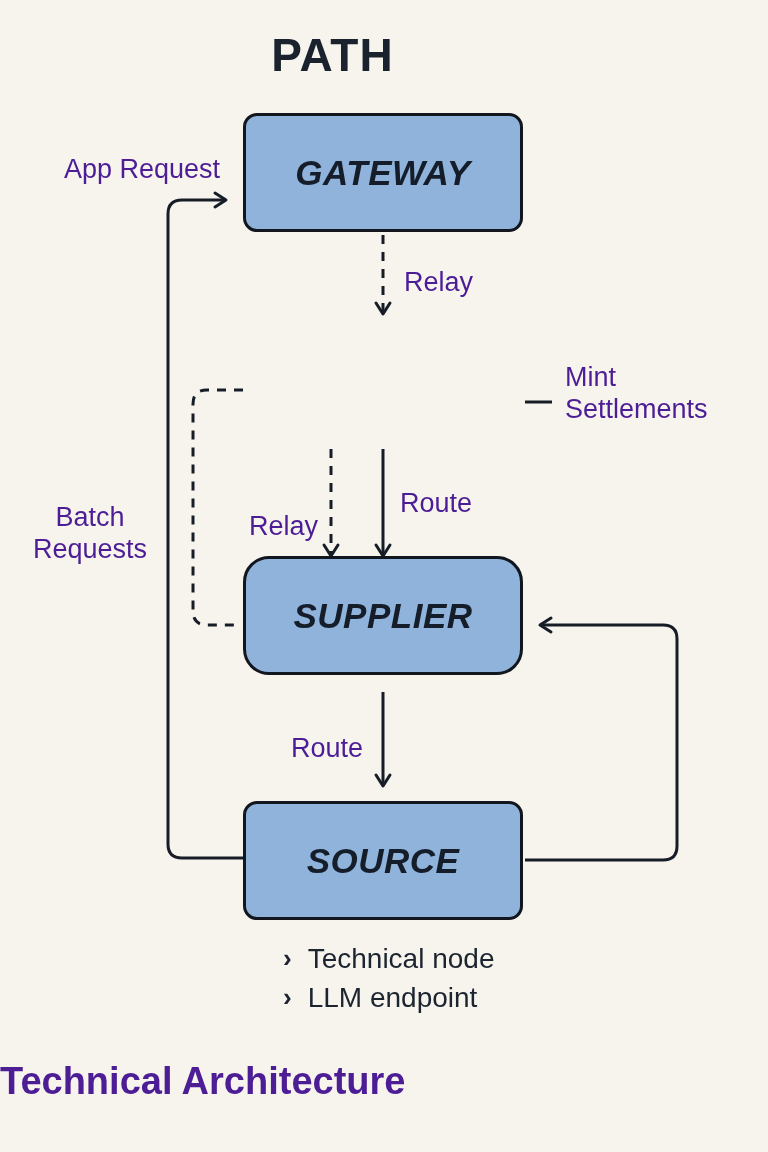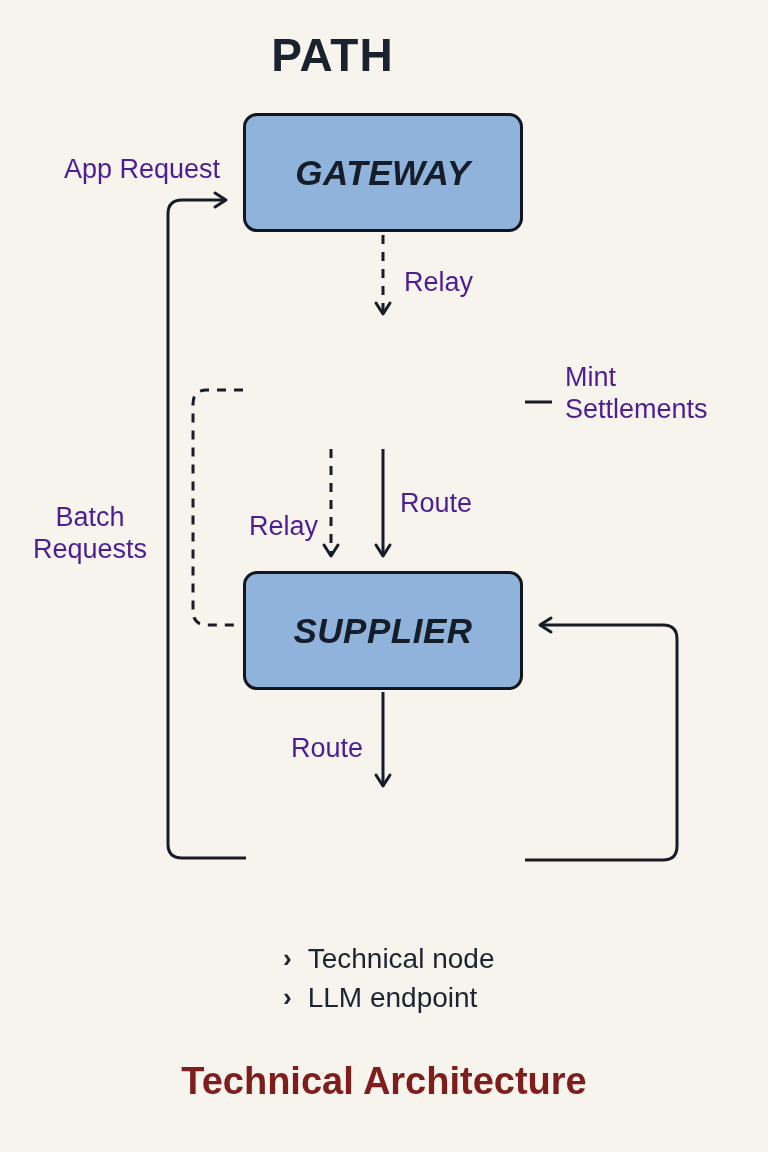--- a/index.html
+++ b/index.html
@@ -14,36 +14,36 @@
   .canvas{position:absolute;left:0;top:0;width:768px;height:1152px;}
   svg.wires{position:absolute;left:0;top:0;width:768px;height:1152px;}
 
   .diagram-title{
     position:absolute;left:0;top:28px;width:665px;
     text-align:center;font-size:46px;font-weight:bold;
     letter-spacing:1px;color:#1a222e;
   }
   .footer-title{
     position:absolute;left:0;top:1060px;width:768px;
-    text-align:center;font-size:38px;font-weight:bold;color:#7f1d1d;
+    font-size:38px;font-weight:bold;color:#4c1d95;
   }
   .node{
     position:absolute;left:243px;width:280px;height:119px;
     background:#8fb3da;
     border:3.5px solid #11161f;
     border-radius:14px;
     box-sizing:border-box;
     display:flex;align-items:center;justify-content:center;
     font-size:35px;font-weight:bold;color:#141d29;
     letter-spacing:0.5px;
     font-style:italic;
   }
   #node-gateway{top:113px;}
   #node-relayminer{top:329px;}
-  #node-supplier{top:571px;}
+  #node-supplier{top:556px;border-radius:26px;}
   #node-source{top:801px;}
 
   .edge-label{
     position:absolute;font-size:27px;color:#4c1d95;line-height:1.2;
     white-space:nowrap;
   }
   .edge-label.wrap{white-space:normal;}
   #lbl-app-request{left:64px;top:153px;}
   #lbl-relay-top{left:404px;top:266px;}
   #lbl-mint{left:565px;top:361px;width:170px;}
@@ -96,20 +96,23 @@
 
   <div class="diagram-title">PATH</div>
   <div class="footer-title">Technical Architecture</div>
 
   <div class="node" id="node-gateway">
     <span>GATEWAY</span>
   </div>
   <div class="node" id="node-supplier">
     <span>SUPPLIER</span>
   </div>
+  <div class="node" id="node-source">
+    <span>SOURCE</span>
+  </div>
 
   <div class="edge-label" id="lbl-app-request">App Request</div>
   <div class="edge-label" id="lbl-relay-top">Relay</div>
   <div class="edge-label wrap" id="lbl-mint">Mint Settlements</div>
   <div class="edge-label wrap" id="lbl-batch">Batch Requests</div>
   <div class="edge-label" id="lbl-relay-mid">Relay</div>
   <div class="edge-label" id="lbl-route">Route</div>
   <div class="edge-label" id="lbl-query">Route</div>
 
   <div class="source-list">

